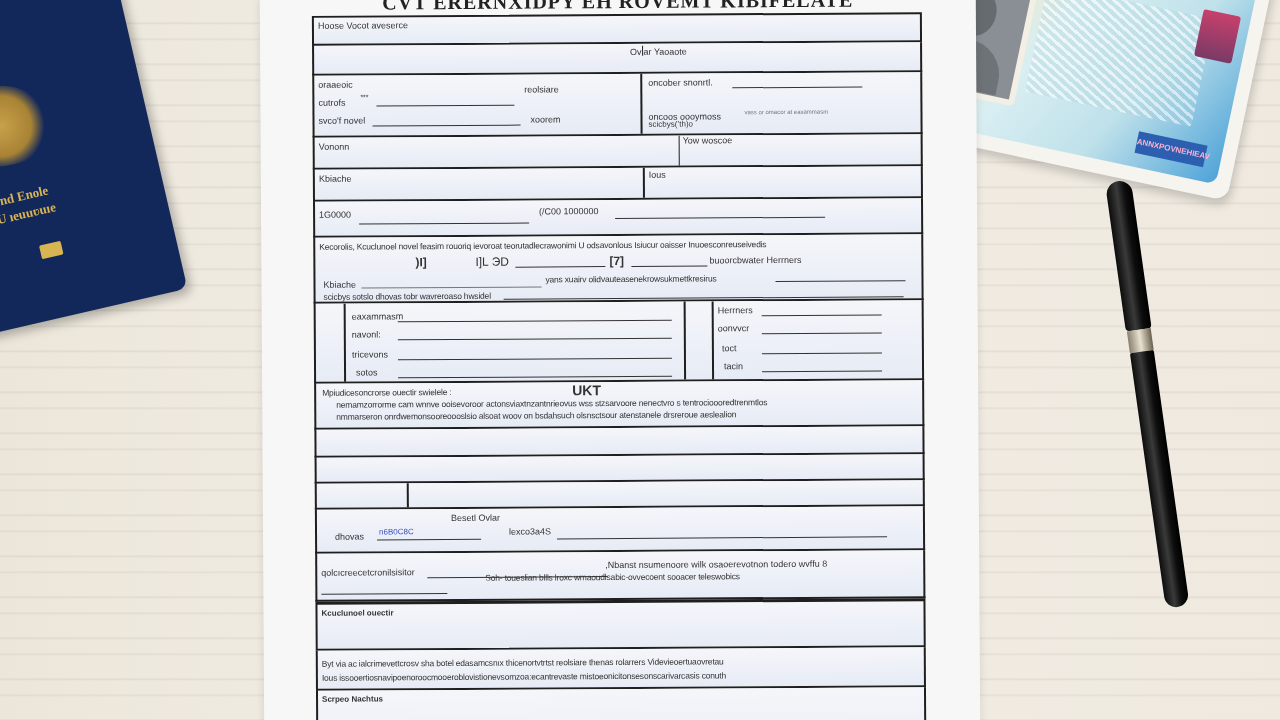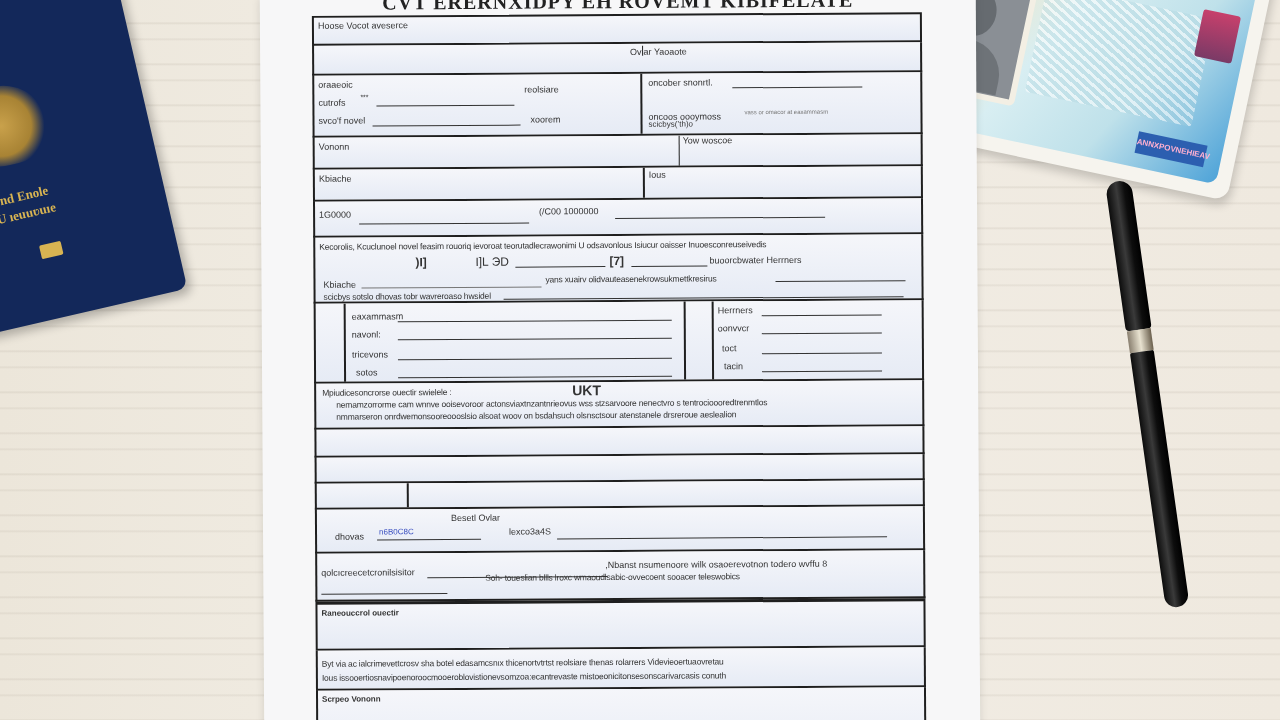--- a/index.html
+++ b/index.html
@@ -193,25 +193,25 @@
 
     <div class="row" style="height:46px">
       <span class="lbl" style="left:4px;top:14px">qolcıcreecetcronilsisitor</span>
       <div class="line" style="left:110px;top:24px;width:180px"></div>
       <span class="lbl" style="left:288px;top:8px">,Nbanst nsumenoore wilk osaoerevotnon todero wvffu 8</span>
       <div class="line" style="left:4px;top:40px;width:126px"></div>
       <span class="para" style="left:168px;top:20px">Soh- toueslian bllls lroxc wmaoudlsabic-ovvecoent sooacer teleswobics</span>
     </div>
 
     <div class="row" style="height:44px;border-top:3px solid #1f1f1f">
-      <span class="lbl" style="left:4px;top:4px;font-weight:bold;font-size:8px">Raneouccrol ouectir</span>
+      <span class="lbl" style="left:4px;top:4px;font-weight:bold;font-size:8px">Kcuclunoel ouectir</span>
     </div>
 
     <div class="row" style="height:38px">
       <span class="para" style="left:4px;top:8px">Byt via ac ialcrimevettcrosv sha botel edasamcsnıx thicenortvtrtst reolsiare thenas rolarrers Videvieoertuaovretau</span>
       <span class="para" style="left:4px;top:22px">Ious issooertiosnavipoenoroocmooeroblovistionevsomzoa:ecantrevaste mistoeonicitonsesonscarivarcasis conuth</span>
     </div>
 
     <div class="row" style="height:80px">
-      <span class="lbl" style="left:4px;top:4px;font-weight:bold;font-size:8px">Scrpeo Vononn</span>
+      <span class="lbl" style="left:4px;top:4px;font-weight:bold;font-size:8px">Scrpeo Nachtus</span>
     </div>
   </div>
 </div>
 
 </body></html>

